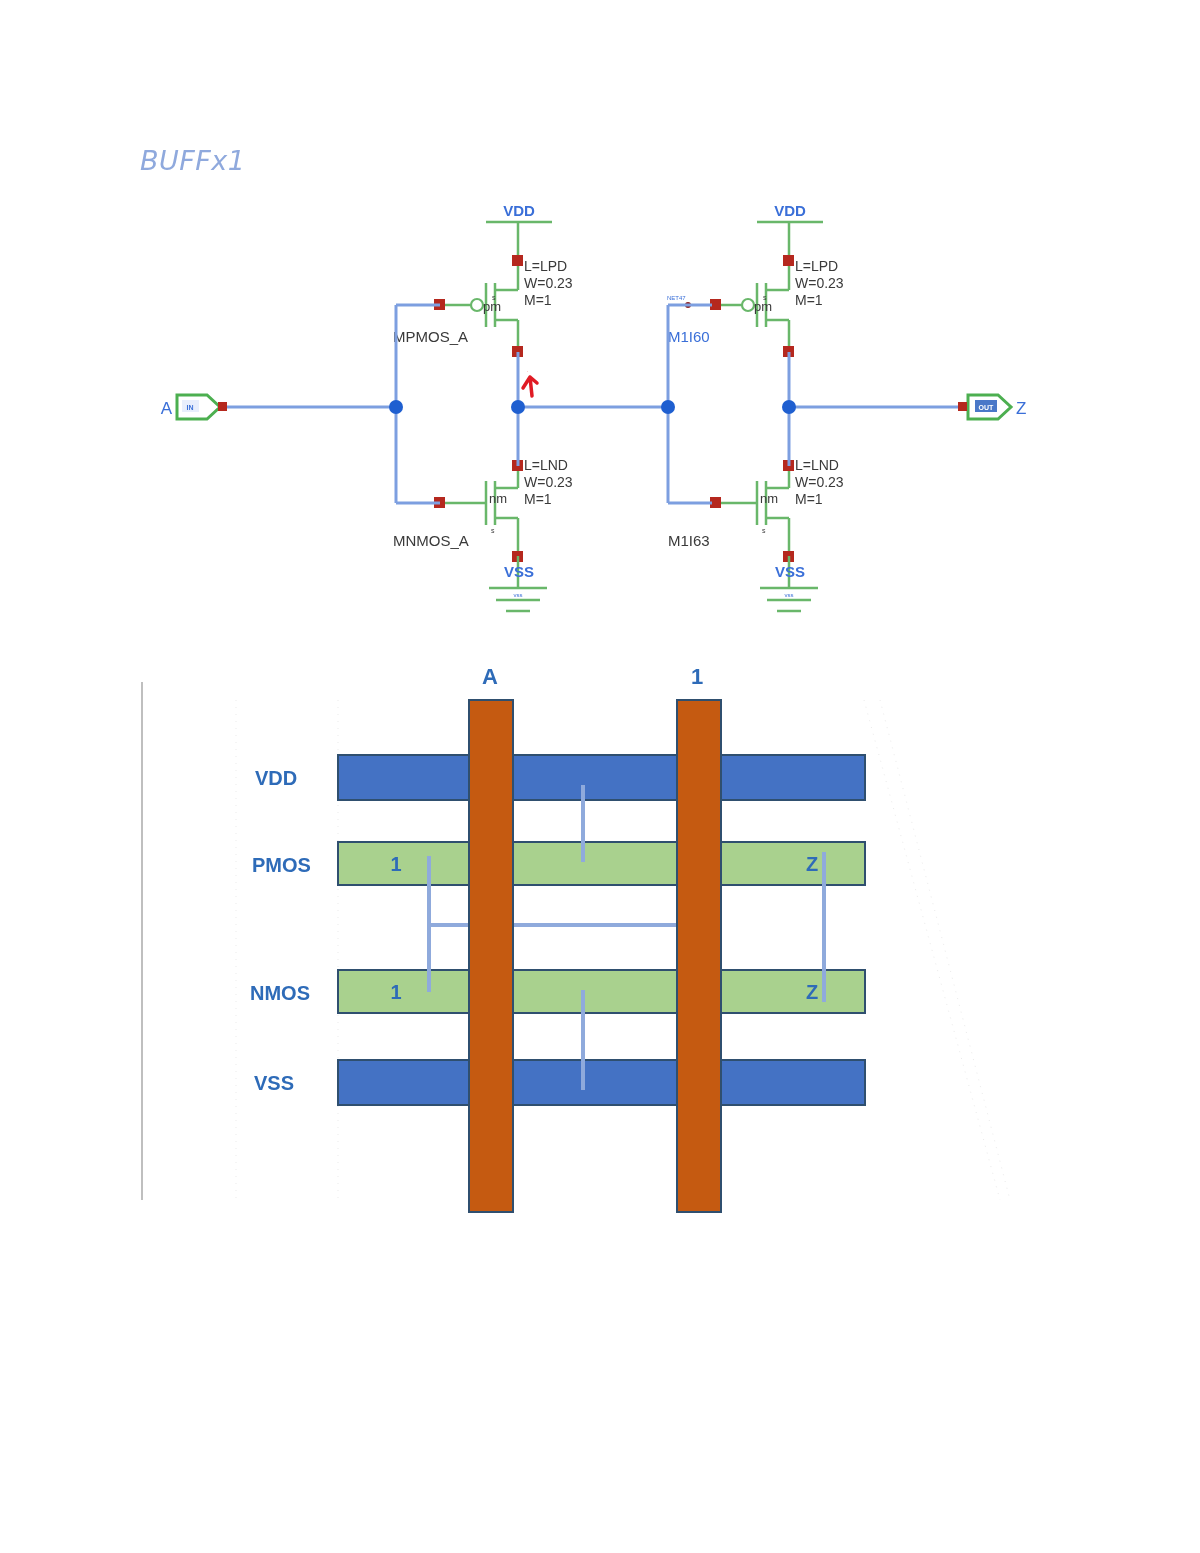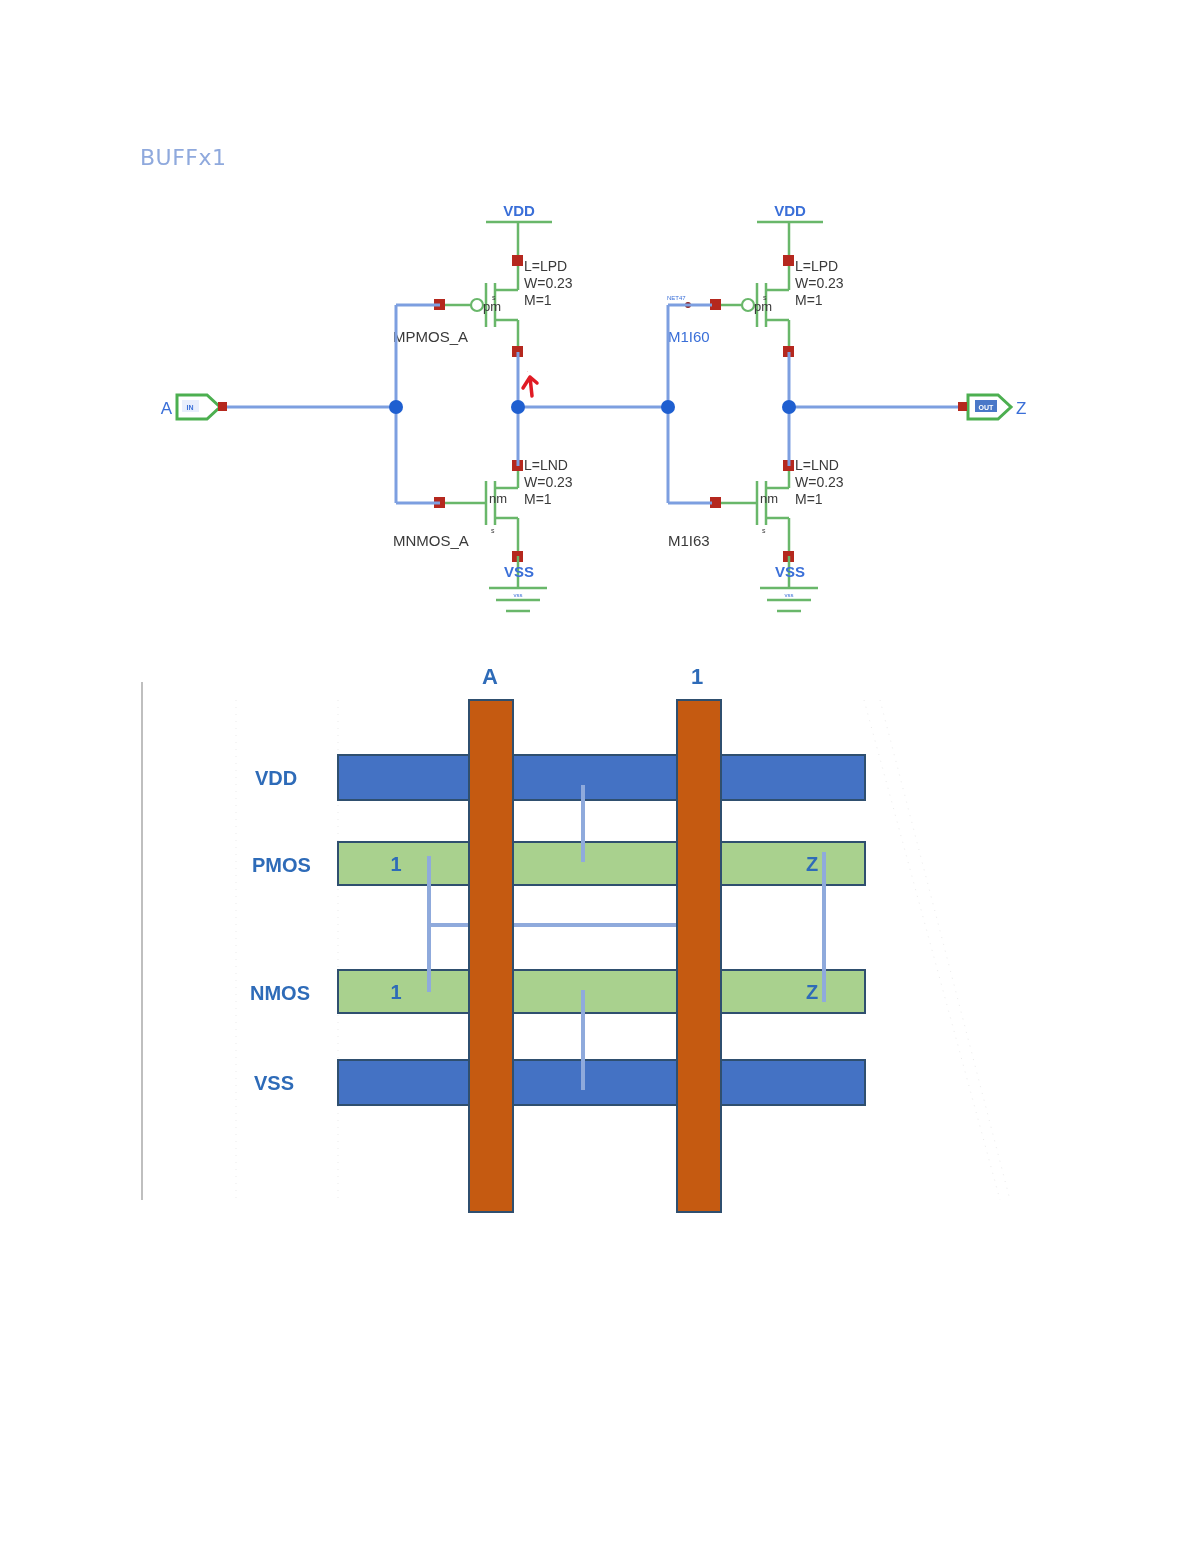--- a/index.html
+++ b/index.html
@@ -12,21 +12,22 @@
     position: relative;
     width: 1200px;
     height: 1553px;
     background: #ffffff;
     overflow: hidden;
   }
   #doc-title {
     position: absolute;
     left: 140px;
     top: 145px;
-    font-size: 22px;
+    font-size: 27px;
+    font-style: italic;
     color: #8fa9dd;
     letter-spacing: 0.5px;
     font-family: "DejaVu Sans", sans-serif;
   }
   .schem-svg, .layout-svg {
     position: absolute;
     left: 0;
     top: 0;
   }
   #schematic-figure {

